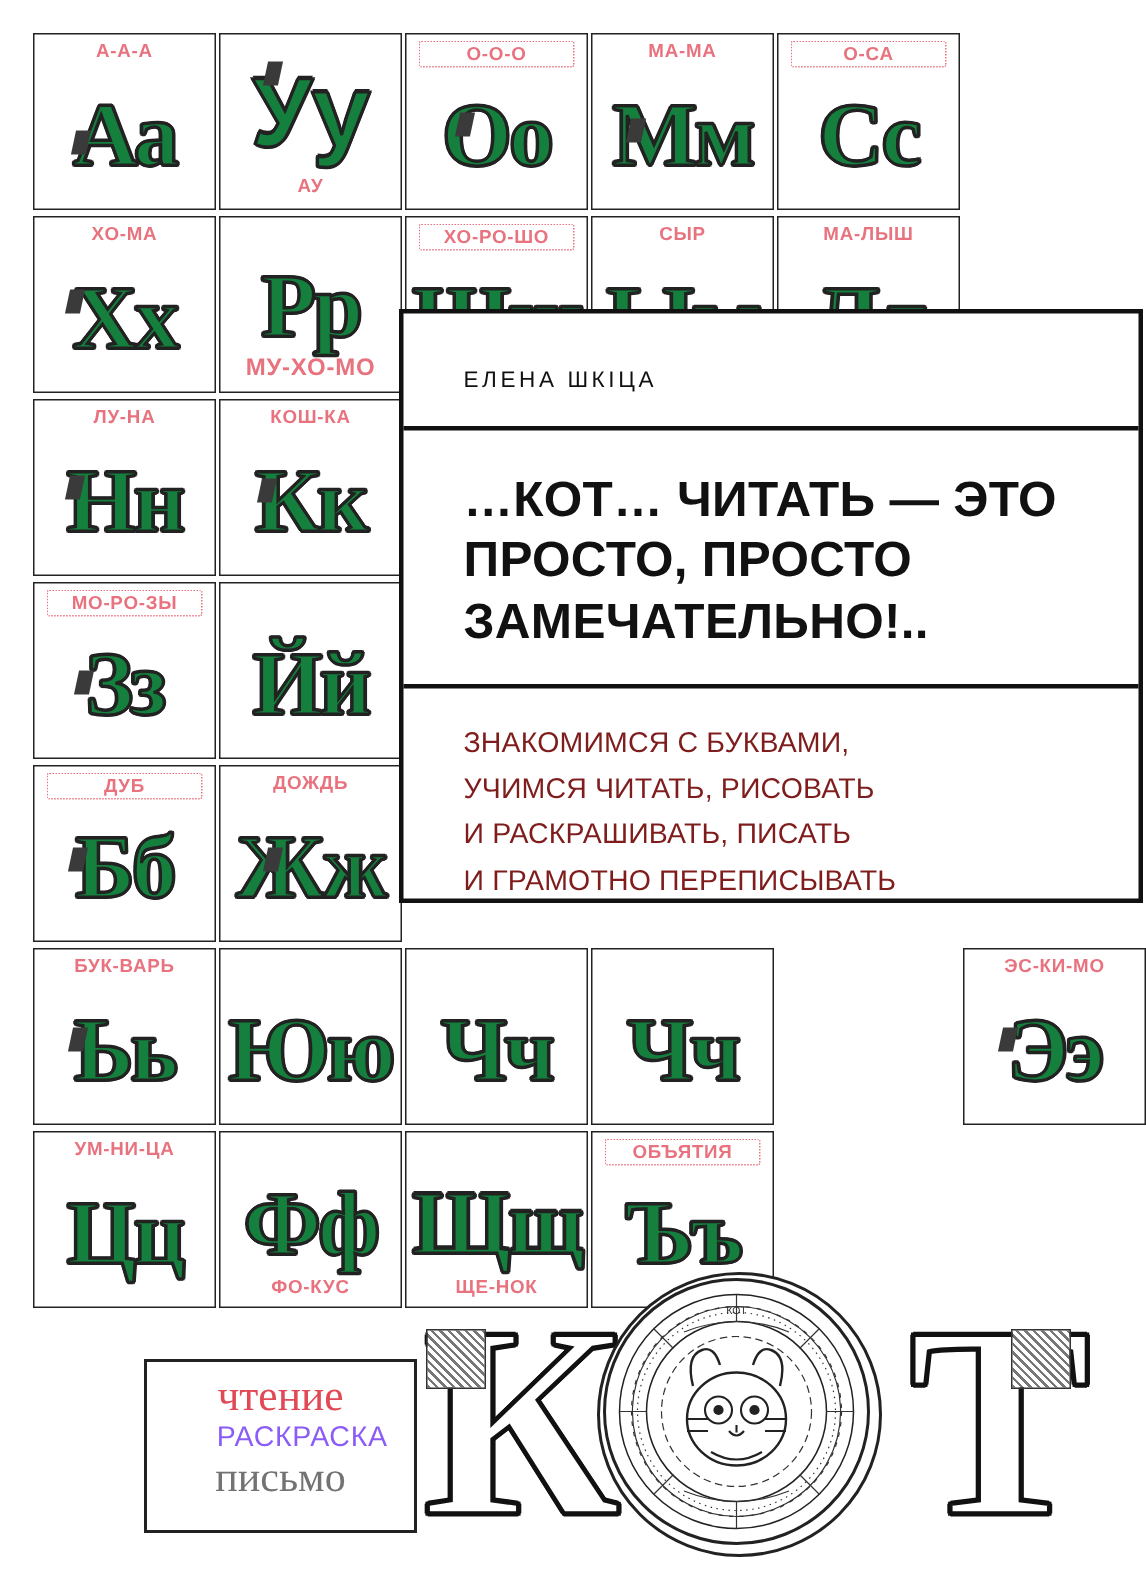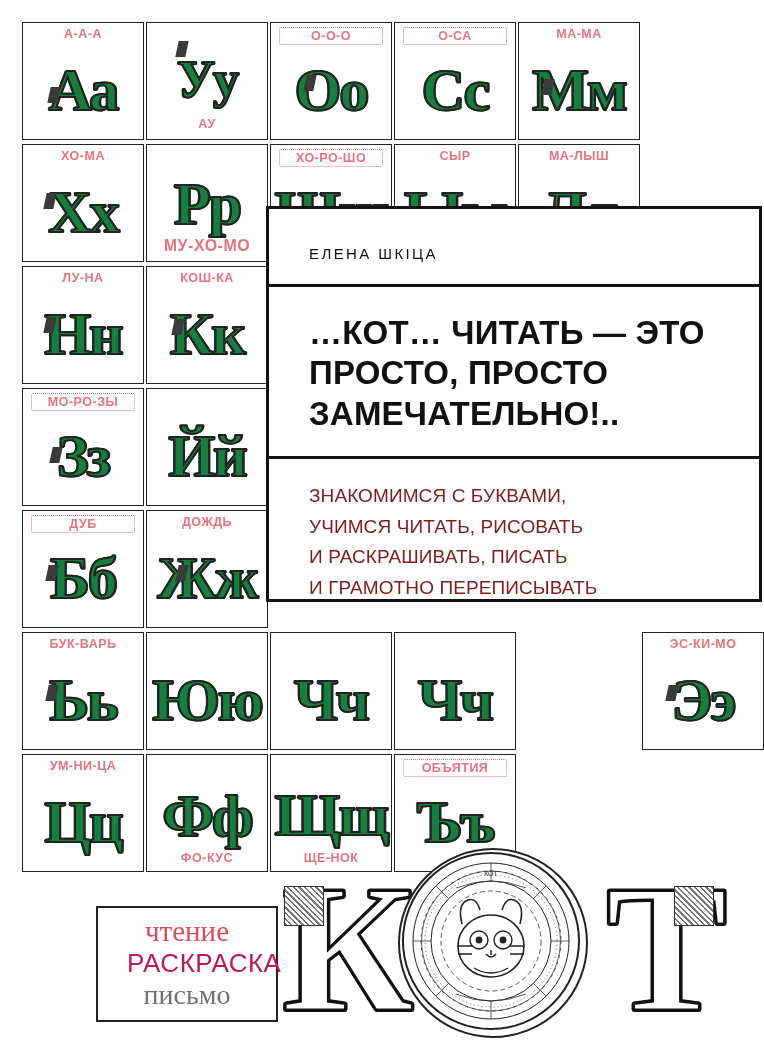--- a/index.html
+++ b/index.html
@@ -163,22 +163,22 @@
     padding: 8px 0 0 0;
     text-align: center;
   }
   .series-box .l1 {
     font-size: 29px;
     color: #e04a57;
     font-family: "Liberation Serif", serif;
     line-height: 1.08;
   }
   .series-box .l2 {
-    font-size: 26px;
-    color: #be185d;
+    font-size: 19px;
+    color: #8b5cf6;
     letter-spacing: 0.5px;
     font-family: "Liberation Sans", sans-serif;
     line-height: 1.25;
     margin-left: 29px;
   }
   .series-box .l3 {
     font-size: 28px;
     color: #737373;
     font-family: "Liberation Serif", serif;
     line-height: 1.1;
@@ -236,37 +236,37 @@
 <div class="cover">
 
   <div class="card-grid">
 
     <div class="card">
       <div class="syll">А-А-А</div>
       <div class="glyph">Аа</div>
       <div class="tick" style="left:26px;top:64px;"></div>
     </div>
     <div class="card">
-      <div class="glyph" style="top:0;font-size:52px;">Уу</div>
+      <div class="glyph" style="top:0;font-size:68px;font-family:Liberation Mono, monospace;">Уу</div>
       <div class="syll" style="top:auto;bottom:8px;">АУ</div>
       <div class="tick" style="left:30px;top:18px;"></div>
     </div>
     <div class="card">
       <div class="syll box">О-О-О</div>
       <div class="glyph">Оо</div>
       <div class="tick" style="left:34px;top:52px;"></div>
     </div>
     <div class="card">
-      <div class="syll box">О-СА</div>
-      <div class="glyph">Сс</div>
-    </div>
-    <div class="card">
       <div class="syll">МА-МА</div>
       <div class="glyph">Мм</div>
       <div class="tick" style="left:24px;top:56px;"></div>
+    </div>
+    <div class="card">
+      <div class="syll box">О-СА</div>
+      <div class="glyph">Сс</div>
     </div>
     <div class="card" style="border:none"></div>
 
     <div class="card">
       <div class="syll">ХО-МА</div>
       <div class="glyph">Хх</div>
       <div class="tick" style="left:22px;top:48px;"></div>
     </div>
     <div class="card">
       <div class="glyph" style="top:4px;">Рр</div>

